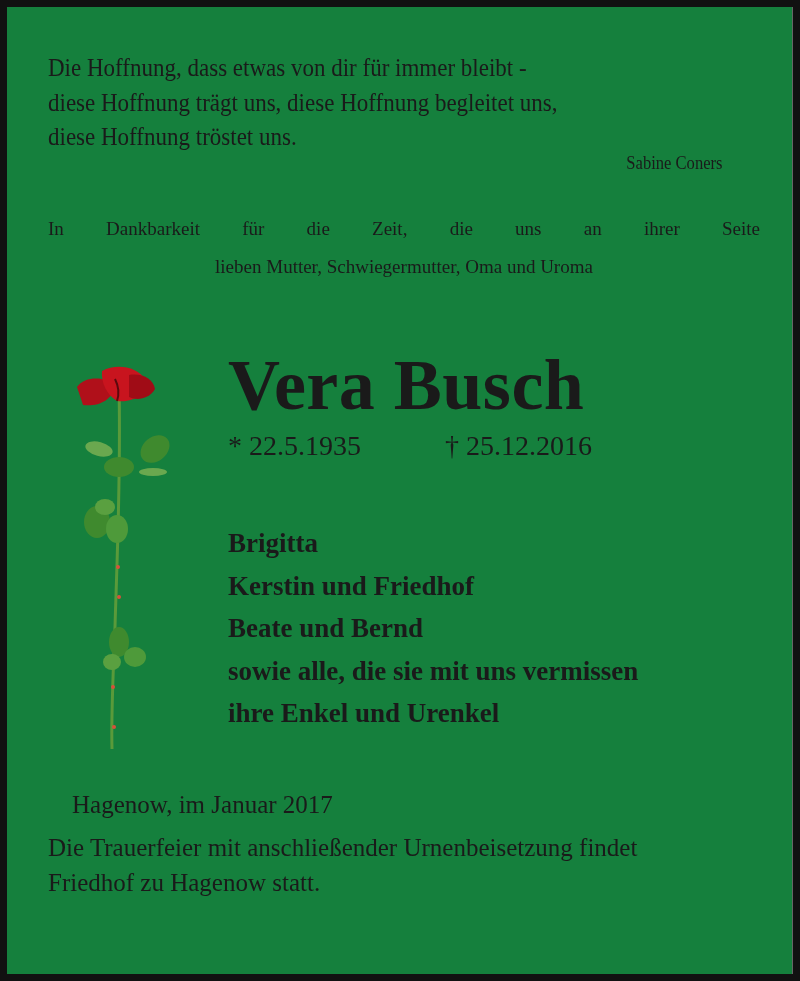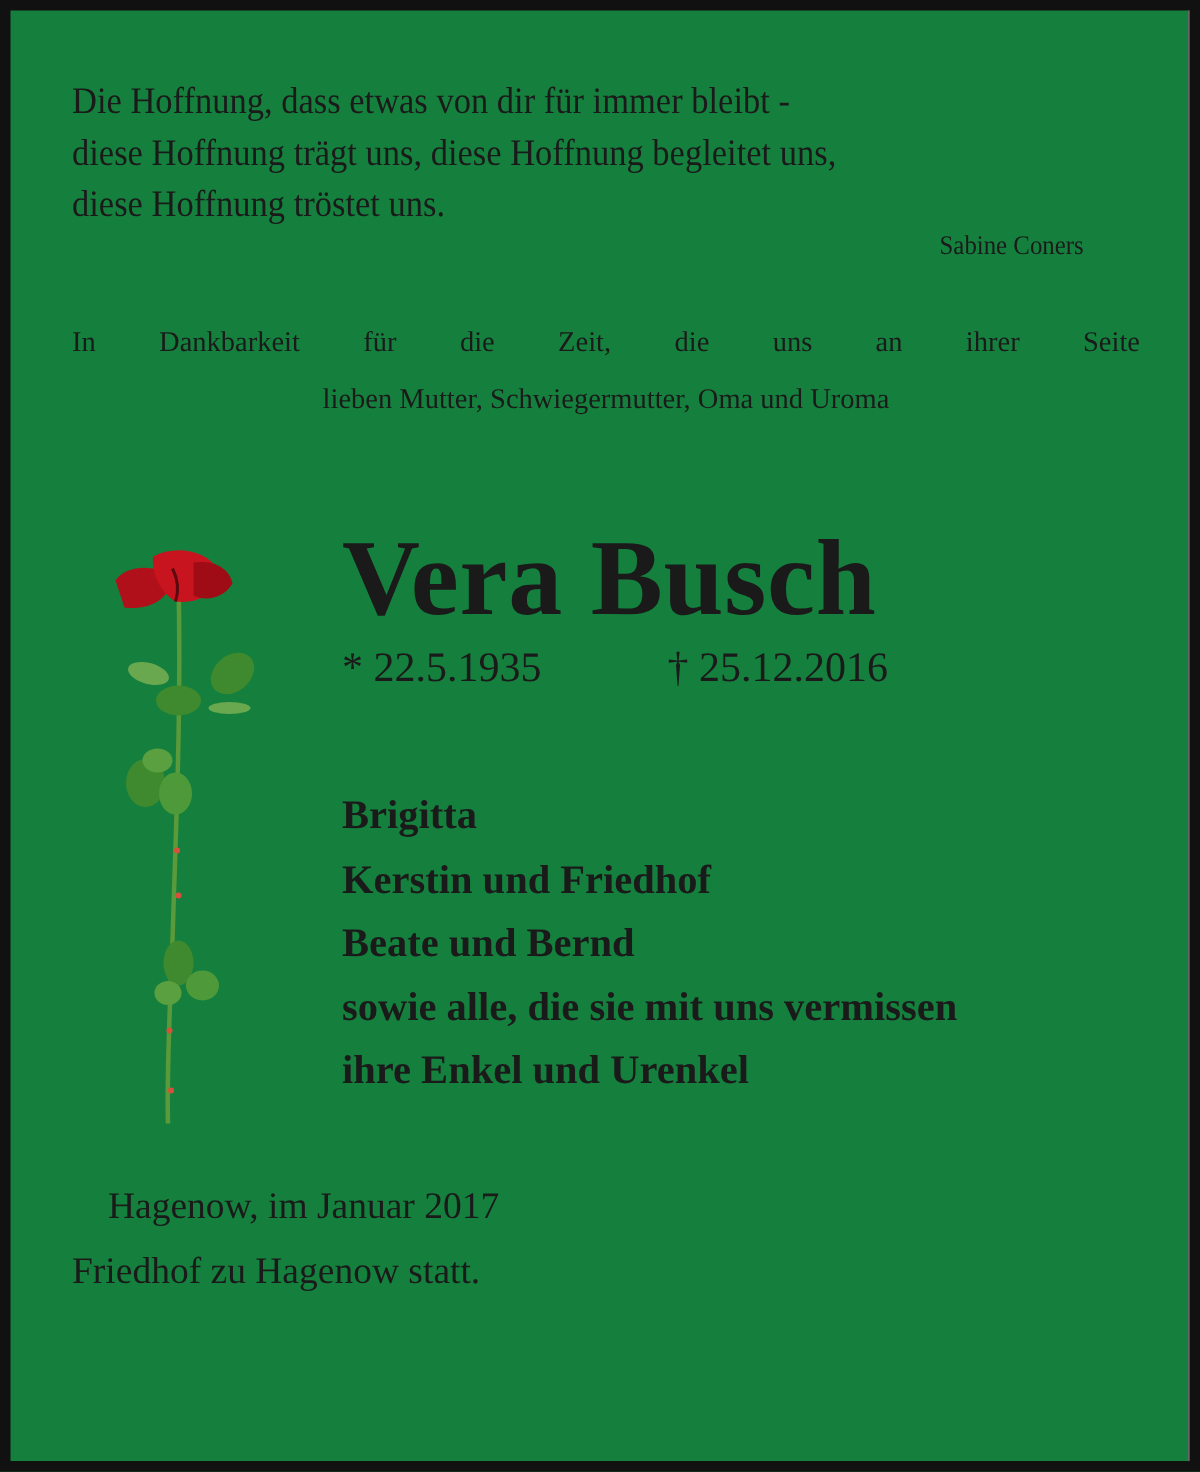--- a/index.html
+++ b/index.html
@@ -78,15 +78,16 @@
   <div class="abs family">
     <div>Brigitta</div>
     <div>Kerstin und Friedhof</div>
     <div>Beate und Bernd</div>
     <div>sowie alle, die sie mit uns vermissen</div>
     <div>ihre Enkel und Urenkel</div>
   </div>
 
   <div class="abs place">Hagenow, im Januar 2017</div>
   <div class="abs service">
+    <div>Die Trauerfeier mit anschließender Urnenbeisetzung findet</div>
     <div>Friedhof zu Hagenow statt.</div>
   </div>
 </div>
 
 </body></html>

